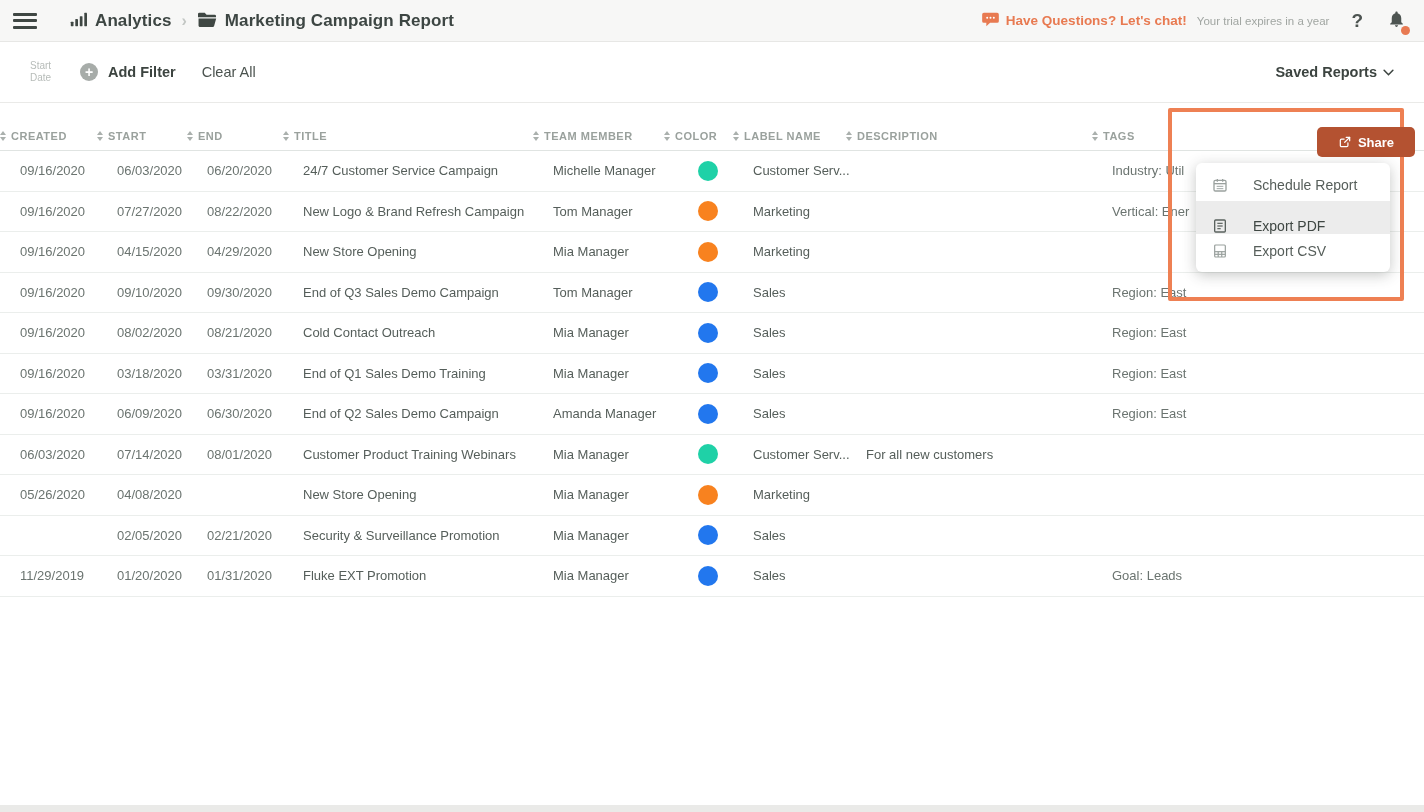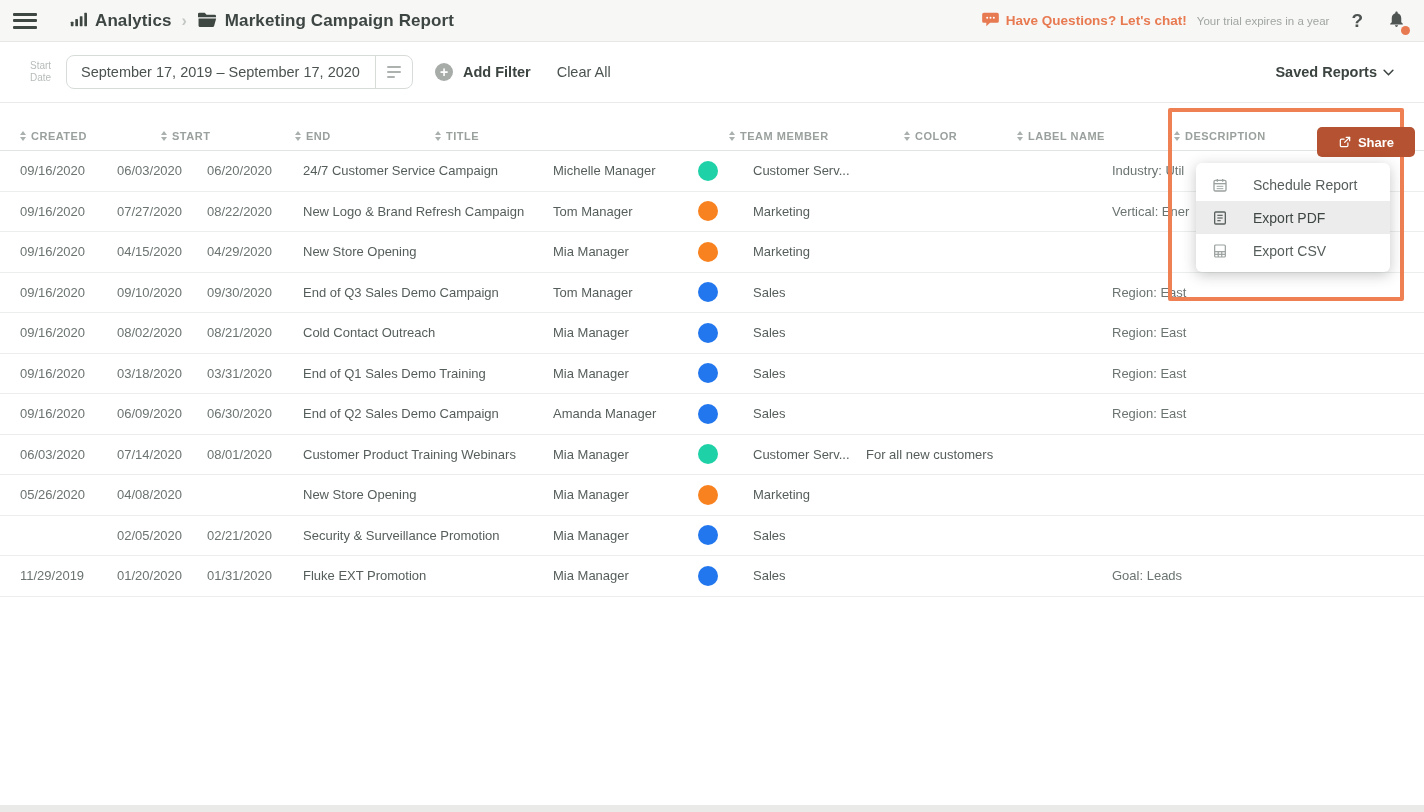--- a/index.html
+++ b/index.html
@@ -38,21 +38,21 @@
   .plus-circle { width:18px; height:18px; border-radius:50%; background:#a7aca9; color:#fff;
     display:flex; align-items:center; justify-content:center; font-size:14px; font-weight:700; line-height:1; }
   .add-filter span.lbl { font-size:14.5px; font-weight:700; color:#3c4440; }
   .clear-all { margin-left:26px; font-size:14.5px; color:#4b534f; cursor:pointer; }
   .saved-reports { margin-left:auto; display:flex; align-items:center; gap:6px; cursor:pointer;
     font-size:14.5px; font-weight:700; color:#3c4440; }
 
   
   .results-heading { font-size:20px; font-weight:600; color:#3d4643; margin:27px 0 0 22px; }
   .grid { display:grid; grid-template-columns:97px 90px 96px 250px 131px 69px 113px 246px auto; align-items:center; }
-  .thead { padding-left:20px; height:30px; margin-top:18px; border-bottom:1px solid #e0e4e2;gap:44px; }
+  .thead { height:30px; margin-top:18px; border-bottom:1px solid #e0e4e2; }
   .th { display:flex; align-items:center; gap:5px; font-size:11px; font-weight:700; letter-spacing:.5px;
     color:#9aa19d; text-transform:uppercase; cursor:pointer; }
   .sort { display:inline-flex; flex-direction:column; gap:2px; }
   .sort .up { width:0; height:0; border-left:3.5px solid transparent; border-right:3.5px solid transparent; border-bottom:4px solid #aab0ad; }
   .sort .dn { width:0; height:0; border-left:3.5px solid transparent; border-right:3.5px solid transparent; border-top:4px solid #aab0ad; }
   .trow { padding-left:20px; height:40.5px; border-bottom:1px solid #ebeeec; font-size:13px; cursor:pointer; }
   .td { overflow:hidden; white-space:nowrap; padding-right:12px; }
   .c-created,.c-start,.c-end { color:#6b7470; }
   .c-title,.c-member,.c-label,.c-desc { color:#555e5a; }
   .c-tags { color:#6b7470; }
@@ -61,21 +61,21 @@
   
   .annotation-rect { position:absolute; left:1168px; top:108px; width:236px; height:193px;
     border:4px solid #ee8053; border-radius:2px; pointer-events:none; }
   .share-btn { position:absolute; left:1317px; top:127px; width:98px; height:30px;
     background:#b45231; border-radius:5px; color:#fff; display:flex; align-items:center; justify-content:center;
     gap:6px; font-size:13px; font-weight:700; cursor:pointer; }
   .dropdown { position:absolute; left:1196px; top:163px; width:194px; background:#fff;
     border-radius:6px; box-shadow:0 3px 14px rgba(50,55,52,.28); padding:5px 0; }
   .menu-item { height:33px; display:flex; align-items:center; gap:25px; padding:0 16px;
     font-size:14px; color:#565e5a; cursor:pointer; }
-  .menu-item.hovered { background:#ececec; color:#3f4743; }
+  .menu-item.hovered { background:#ececec; color:#3f4743;align-items:flex-end; }
   .menu-item svg { flex:0 0 auto; }
 
   .window-bottom-edge { position:absolute; left:0; bottom:0; width:1424px; height:7px; background:#eaeae8; }
 </style>
 </head>
 <body>
 
 <div class="stage">
 
   <div class="topbar">
@@ -130,30 +130,20 @@
         <span class="badge"></span>
       </span>
     </div>
   </div>
 
   <div class="filterbar">
     <div class="field-label">
       <div>Start</div>
       <div>Date</div>
     </div>
-    <div class="date-group">
-      <div class="date-input">September 17, 2019  –  September 17, 2020</div>
-      <div class="date-filter-btn">
-        <span class="flines">
-            <i></i>
-            <i></i>
-            <i></i>
-          </span>
-      </div>
-    </div>
     <div class="add-filter">
       <span class="plus-circle">+</span>
       <span class="lbl">Add Filter</span>
     </div>
     <span class="clear-all">Clear All</span>
     <div class="saved-reports">
       <span>Saved Reports</span>
       <svg width="11" height="7" viewBox="0 0 12 8">
         <path d="M1 1.5 6 6.5 11 1.5" fill="none" stroke="#3c4440" stroke-width="1.8" stroke-linecap="round"></path>
         </svg>

